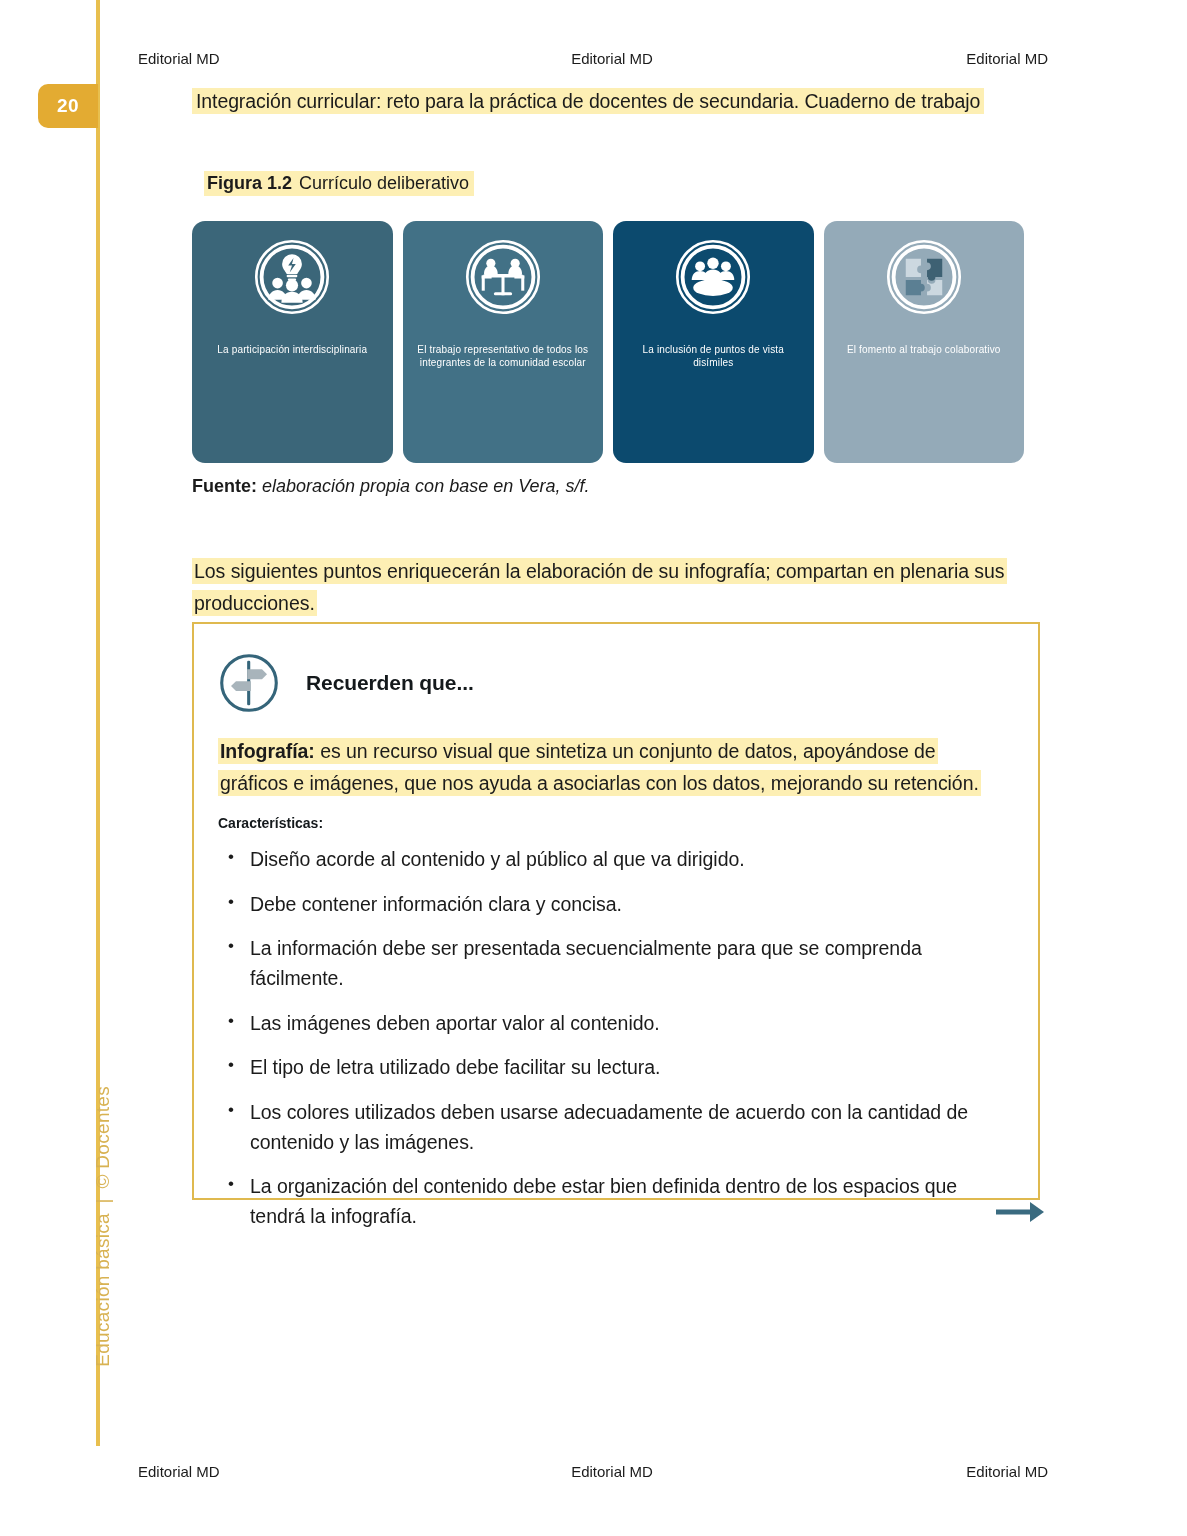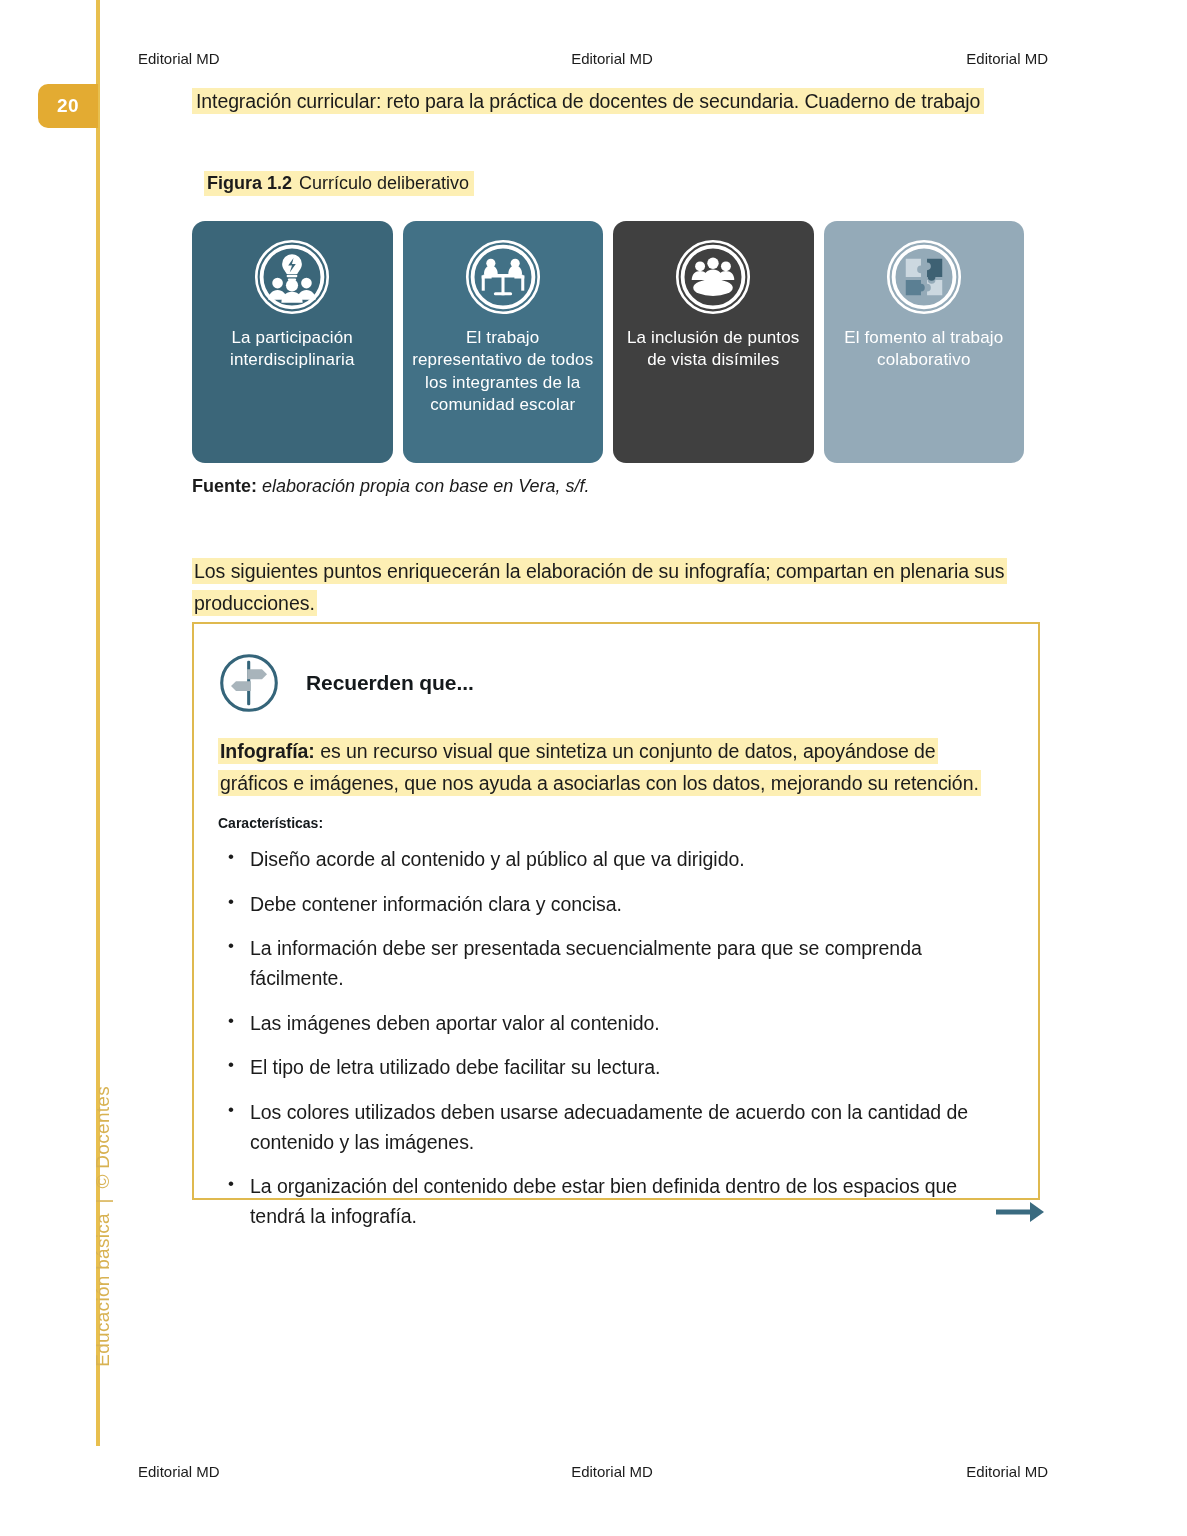--- a/index.html
+++ b/index.html
@@ -131,24 +131,25 @@
     color: #ffffff;
   }
   .card .icon-wrap {
     width: 76px;
     height: 76px;
     margin-bottom: 12px;
     flex: 0 0 auto;
   }
   .card .icon-wrap svg { display: block; width: 100%; height: 100%; }
   .card .card-label {
-    font-size: 17px;
+    font-size: 10px;
     line-height: 1.32;
     text-align: center;
     letter-spacing: .15px;
+    margin-top: 16px;
   }
 
   .fuente {
     position: absolute;
     top: 476px;
     left: 0;
     font-size: 18px;
   }
   .fuente b { font-weight: 700; }
   .fuente i { font-style: italic; }
@@ -317,21 +318,21 @@
             <circle cx="66" cy="32" r="6" fill="#ffffff"></circle>
             <path d="M57 46 c0-7 4-11 9-11 s9 4 9 11z" fill="#ffffff"></path>
             <rect x="74" y="48" width="4" height="20" fill="#ffffff"></rect>
             <rect x="65" y="48" width="13" height="4" fill="#ffffff"></rect>
           </svg>
         </div>
         <div class="card-label">El trabajo representativo de todos los integrantes de la comunidad escolar</div>
       </div>
 
 
-      <div class="card" style="background:#404040">
+      <div class="card" style="background:#0c4a6e">
         <div class="icon-wrap">
           <svg viewBox="0 0 100 100" aria-hidden="true">
             <circle cx="50" cy="50" r="47" fill="none" stroke="#ffffff" stroke-width="3.5"></circle>
             <circle cx="50" cy="50" r="40" fill="none" stroke="#ffffff" stroke-width="5"></circle>
             <circle cx="33" cy="36" r="6.5" fill="#ffffff"></circle>
             <path d="M22 54 c0-8 5-12 11-12 s11 4 11 12z" fill="#ffffff"></path>
             <circle cx="67" cy="36" r="6.5" fill="#ffffff"></circle>
             <path d="M56 54 c0-8 5-12 11-12 s11 4 11 12z" fill="#ffffff"></path>
             <circle cx="50" cy="32" r="7.5" fill="#ffffff"></circle>
             <path d="M37 54 c0-9 6-14 13-14 s13 5 13 14z" fill="#ffffff"></path>

